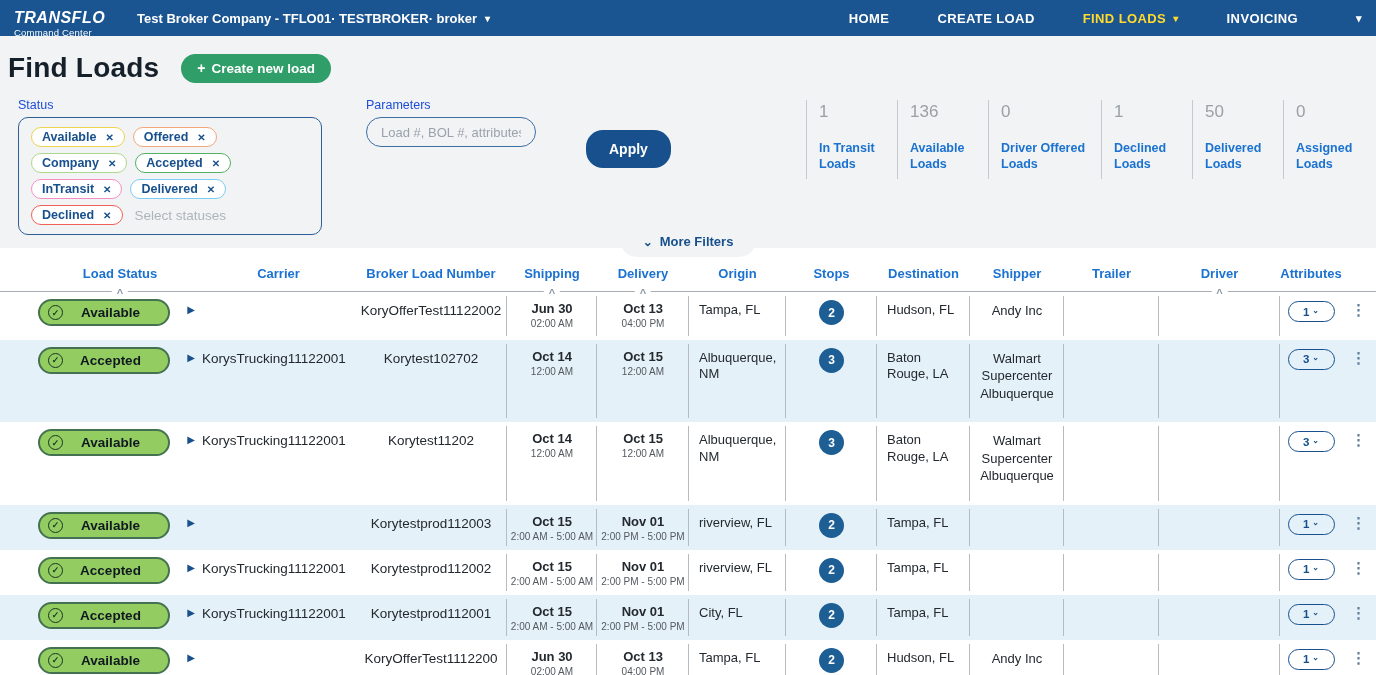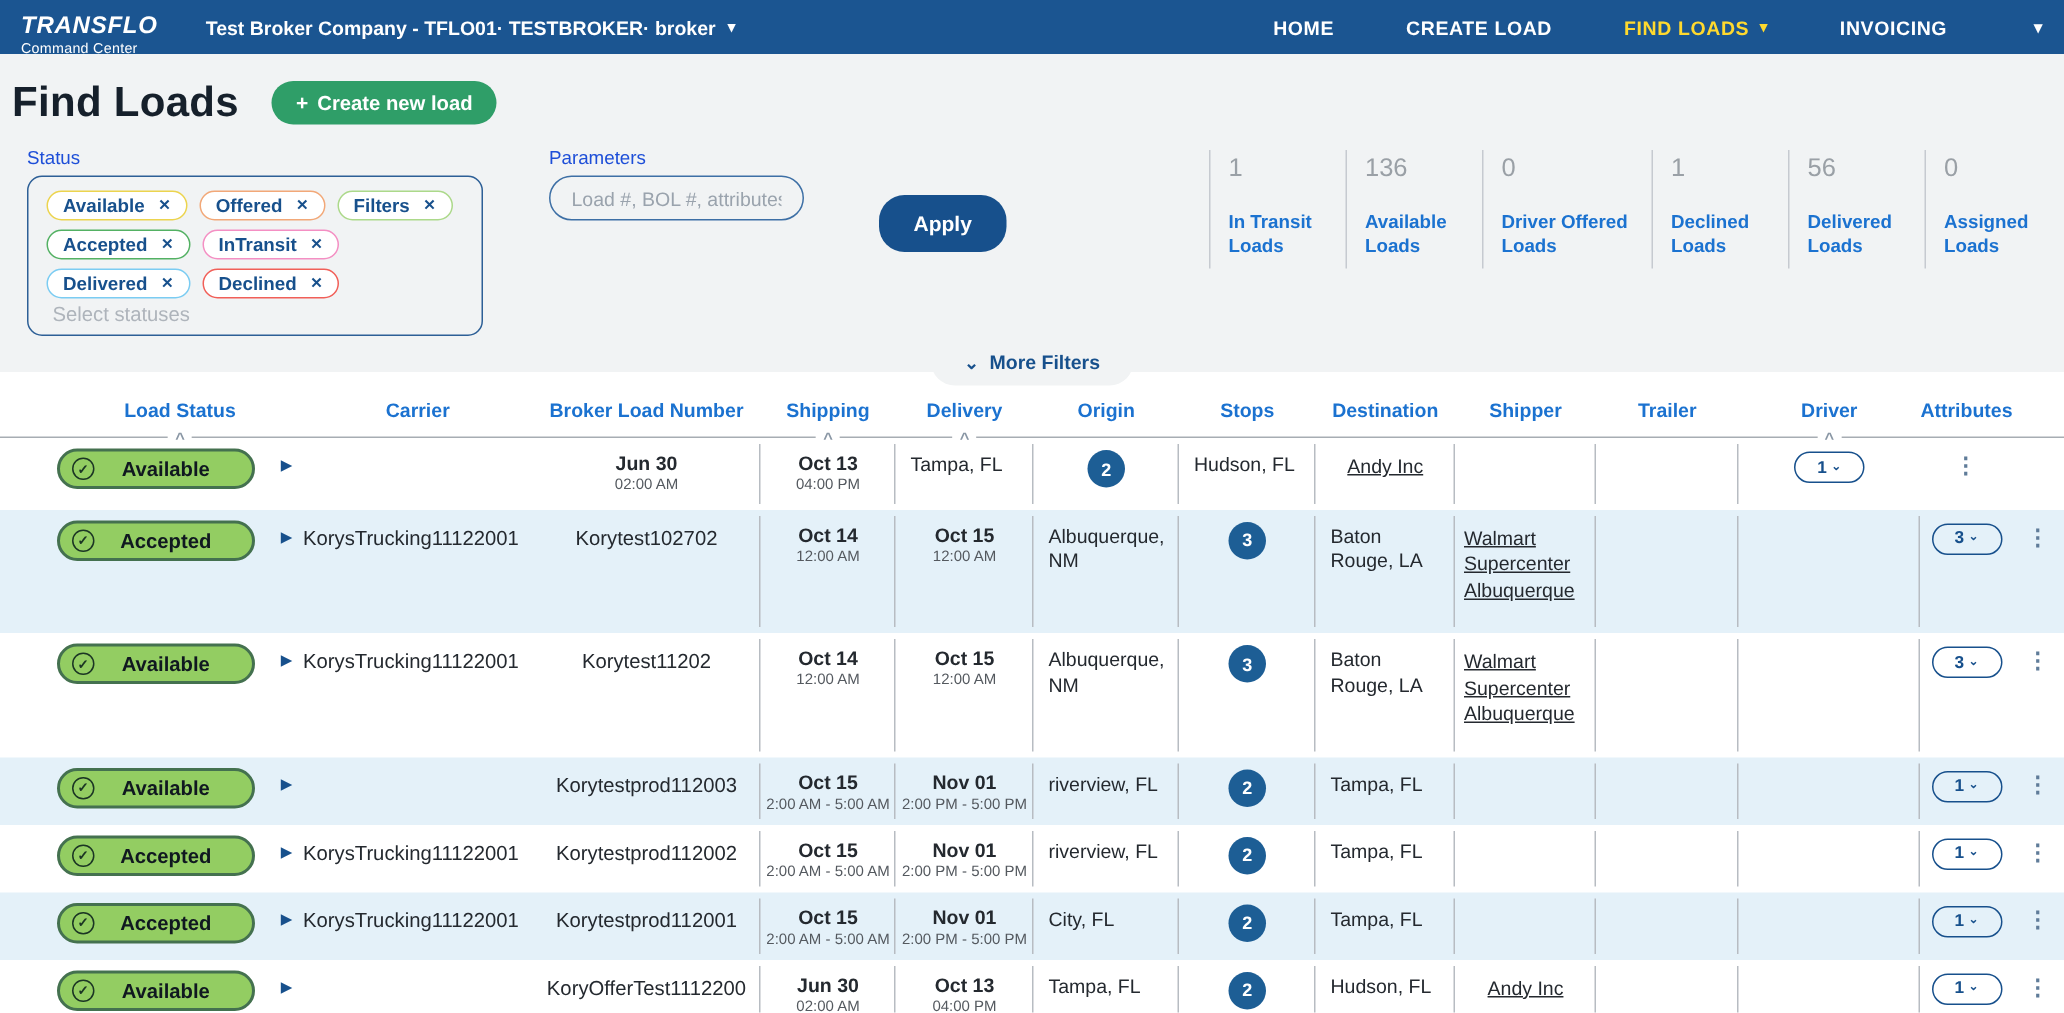--- a/index.html
+++ b/index.html
@@ -81,21 +81,21 @@
   .expand-arrow { color:#17508C; font-size:10px; cursor:pointer; }
   .c-carrier { padding-top:11px; font-size:13.5px; }
   .c-broker { padding-top:11px; justify-content:center; text-align:center; font-size:13.5px; }
   .c-ship, .c-del { flex-direction:column; align-items:center; padding-top:9px; }
   .date { font-size:13px; font-weight:700; color:#24292F; white-space:nowrap; }
   .time { font-size:10px; color:#54595F; margin-top:2px; white-space:nowrap; }
   .c-origin, .c-dest { padding:10px 6px 4px 10px; line-height:1.3; }
   .c-stops { justify-content:center; padding-top:8px; }
   .stops-badge { width:25px; height:25px; border-radius:50%; background:#1D5E95; color:#fff;
     display:inline-flex; align-items:center; justify-content:center; font-size:12px; font-weight:700; cursor:pointer; }
-  .c-shipper { justify-content:center; text-align:left; padding:10px 6px 20px 6px; line-height:1.35;text-decoration:underline; }
+  .c-shipper { justify-content:center; text-align:center; padding:10px 6px 20px 6px; line-height:1.35; }
   .c-trailer, .c-driver { padding-top:11px; padding-left:10px; }
   .c-attrs { justify-content:center; padding-top:9px; }
   .attr-pill { min-width:47px; height:21px; border:1.6px solid #17508C; border-radius:11px; color:#17508C;
     display:inline-flex; align-items:center; justify-content:center; gap:3px; font-size:11.5px; font-weight:700; cursor:pointer; }
   .attr-caret { font-size:8px; margin-top:-3px; }
   .c-kebab { justify-content:center; padding-top:9px; }
   .kebab { color:#5F7C99; font-size:15px; font-weight:700; cursor:pointer; letter-spacing:1px; }
 </style>
 </head>
 <body>
@@ -145,21 +145,21 @@
     <span class="chip-label">Available</span>
     <span class="chip-close">✕</span>
   </span>
 
   <span class="chip" style="border-color: rgb(242, 168, 120); align-items: center;">
     <span class="chip-label">Offered</span>
     <span class="chip-close">✕</span>
   </span>
 
   <span class="chip" style="border-color: rgb(172, 217, 138);">
-    <span class="chip-label">Filters</span>
+    <span class="chip-label">Company</span>
     <span class="chip-close">✕</span>
   </span>
 
   <span class="chip" style="border-color: rgb(83, 177, 99);">
     <span class="chip-label">Accepted</span>
     <span class="chip-close">✕</span>
   </span>
 
   <span class="chip" style="border-color: rgb(244, 143, 195);">
     <span class="chip-label">InTransit</span>
@@ -201,21 +201,21 @@
     <div class="stat-value">0</div>
     <div class="stat-label">Driver Offered Loads</div>
   </div>
 
   <div class="stat">
     <div class="stat-value">1</div>
     <div class="stat-label">Declined Loads</div>
   </div>
 
   <div class="stat">
-    <div class="stat-value">56</div>
+    <div class="stat-value">50</div>
     <div class="stat-label">Delivered Loads</div>
   </div>
 
   <div class="stat">
     <div class="stat-value">0</div>
     <div class="stat-label">Assigned Loads</div>
   </div>
 </div>
   </div>
 
@@ -276,20 +276,23 @@
         <span class="check-icon">✓</span>
         <span class="status-text">Available</span>
       </span>
     </div>
     <div class="cell c-expand">
       <span class="expand-arrow">▶</span>
     </div>
     <div class="cell c-carrier">
       <span></span>
     </div>
+    <div class="cell c-broker div-r">
+      <span>KoryOfferTest11122002</span>
+    </div>
     <div class="cell c-ship div-r">
       <span class="date">Jun 30</span>
       <span class="time">02:00 AM</span>
     </div>
     <div class="cell c-del div-r">
       <span class="date">Oct 13</span>
       <span class="time">04:00 PM</span>
     </div>
     <div class="cell c-origin div-r">
       <span>Tampa, FL</span>

